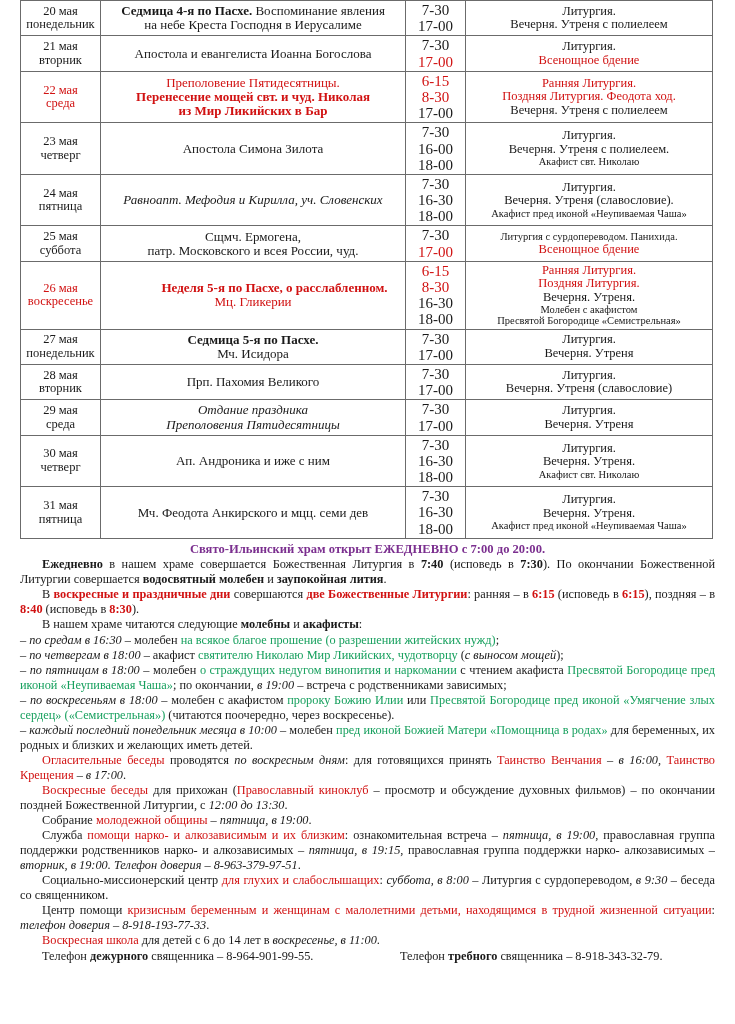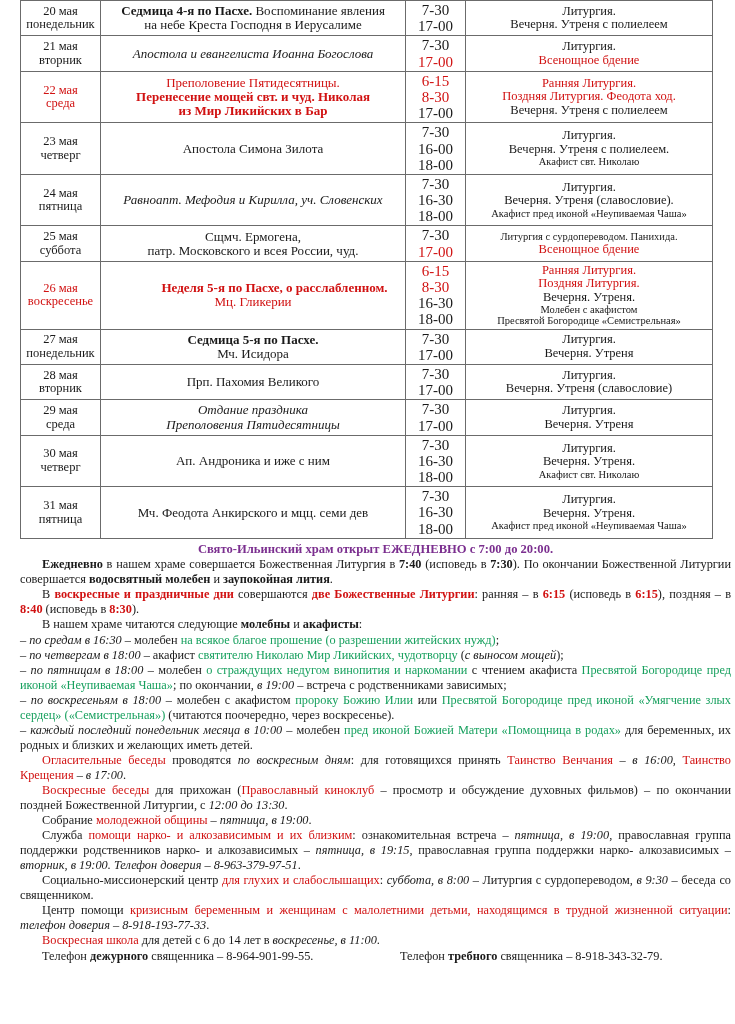--- a/index.html
+++ b/index.html
@@ -67,21 +67,21 @@
     font-size: 12.5px;
     line-height: 1.3;
   }
   .cell-serv .ln { display: block; white-space: nowrap; }
 
   .red   { color: #d11212; }
   .small { font-size: 10.5px; }
 
   
   .notes {
-    padding: 3px 4px 0 20px;
+    padding: 3px 20px 0 20px;
     font-size: 12.3px;
     line-height: 1.2;
     text-align: justify;
   }
   .notes p {
     margin: 0 0 0.5px 0;
   }
   .indent { text-indent: 22px; }
   .open-line {
     text-align: center;
@@ -133,21 +133,21 @@
               <span class="ln">Литургия.</span>
               <span class="ln">Вечерня. Утреня с полиелеем</span>
             </td>
           </tr>
           <tr>
             <td class="cell-date">
               <span class="d1">21 мая</span>
               <span class="d2">вторник</span>
             </td>
             <td class="cell-desc">
-              <span class="ln"><span style="font-style: italic;">Апостола и евангелиста Иоанна Богослова</span></span>
+              <span class="ln"><span style="">Апостола и евангелиста Иоанна Богослова</span></span>
             </td>
             <td class="cell-time">
               <span class="ln">7-30</span>
               <span class="ln red">17-00</span>
             </td>
             <td class="cell-serv">
               <span class="ln">Литургия.</span>
               <span class="ln red">Всенощное бдение</span>
             </td>
           </tr>

